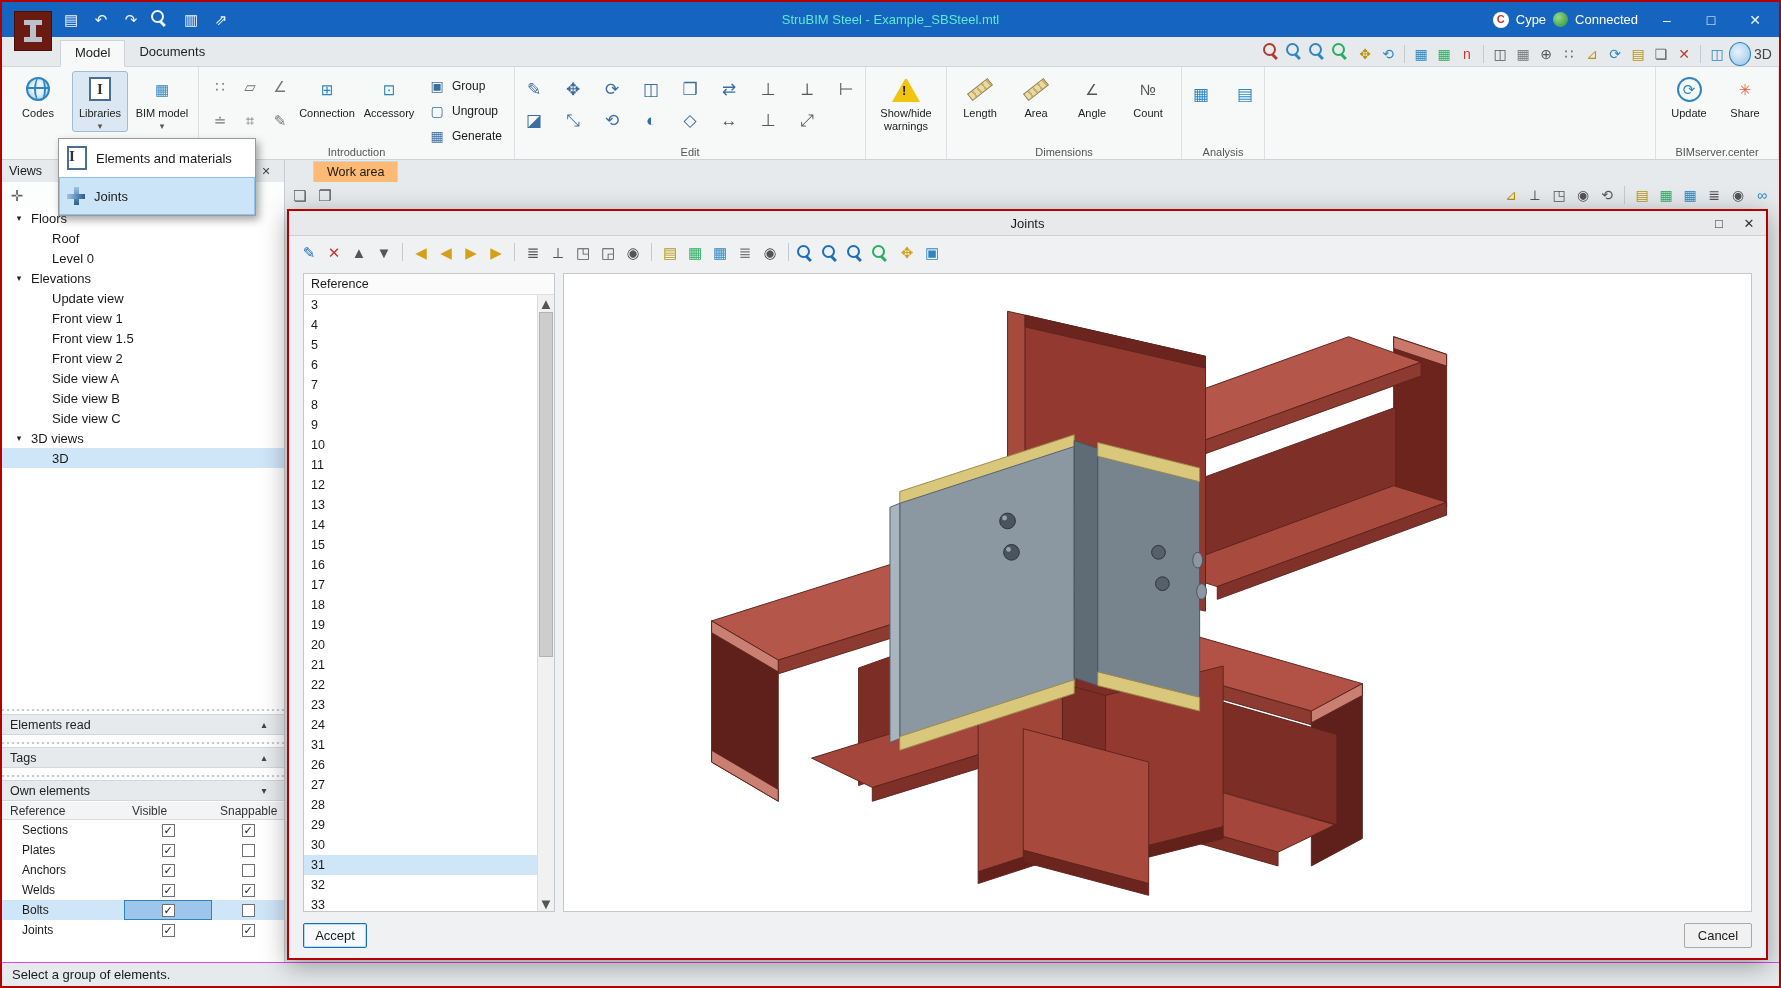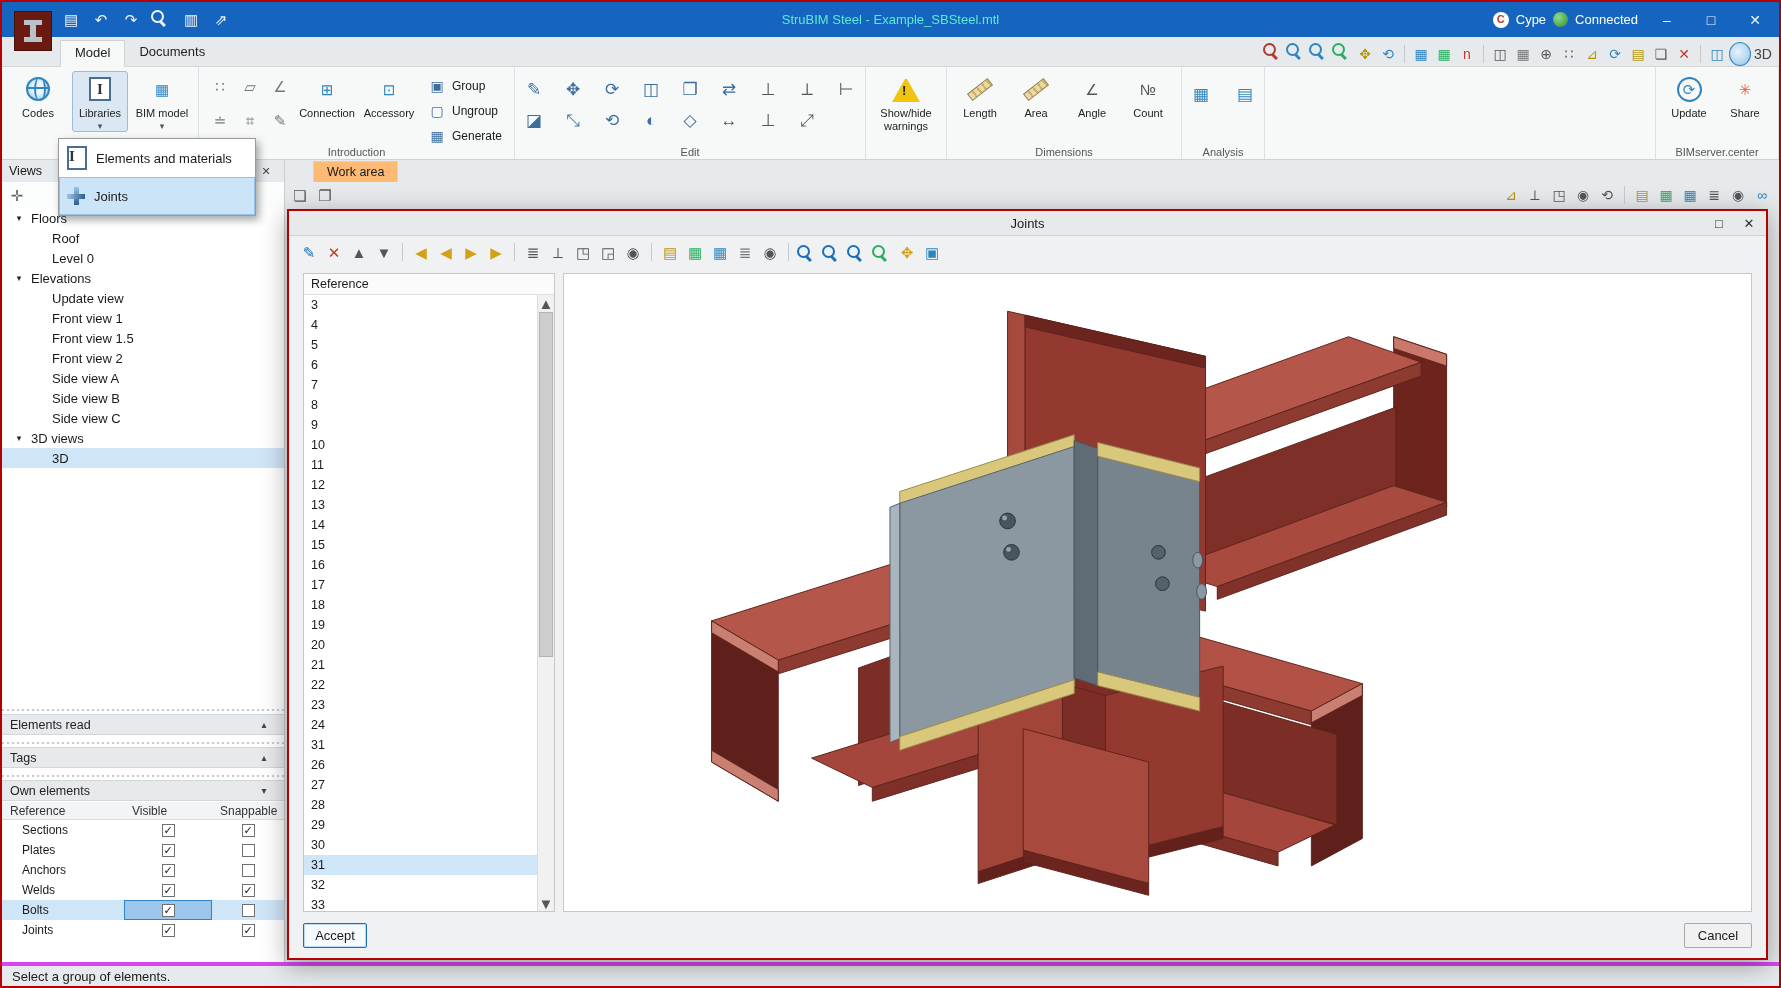--- a/index.html
+++ b/index.html
@@ -120,21 +120,21 @@
 .sb .arr{height:16px;display:flex;align-items:center;justify-content:center;font-size:8px;color:#555}
 .sb .arr.dn{position:absolute;bottom:0;left:0;right:0}
 .sb .thumb{position:absolute;left:1px;right:1px;top:17px;height:345px;background:#cdcdcd;border:1px solid #b3b3b3}
 .viewport{position:absolute;left:274px;top:62px;right:14px;bottom:46px;background:#fff;border:1px solid #c5c8ca}
 .viewport svg{width:100%;height:100%;display:block}
 .btn{position:absolute;height:25px;font-size:13px;display:flex;align-items:center;justify-content:center;border-radius:2px;cursor:default}
 .btn-accept{left:14px;bottom:10px;width:64px;background:#f6fafd;border:1px solid #1a6fba;box-shadow:inset 0 0 0 1px #bcd9f2}
 .btn-cancel{right:14px;bottom:10px;width:68px;background:#f1f1f1;border:1px solid #a9a9a9}
 
 
-.statusbar{position:absolute;left:0;right:0;bottom:0;height:24px;background:#e7eaec;border-top:4px solid #d946ef;display:flex;align-items:center;padding-left:10px;font-size:13px}
+.statusbar{position:absolute;left:0;right:0;bottom:0;height:24px;background:#e7eaec;border-top:1px solid #d946ef;display:flex;align-items:center;padding-left:10px;font-size:13px}
 </style>
 </head>
 <body>
 
 <div class="app">
 
   <div class="titlebar">
     <div class="qa-icons">
         <span class="icon">▤</span>
         <span class="icon">↶</span>

